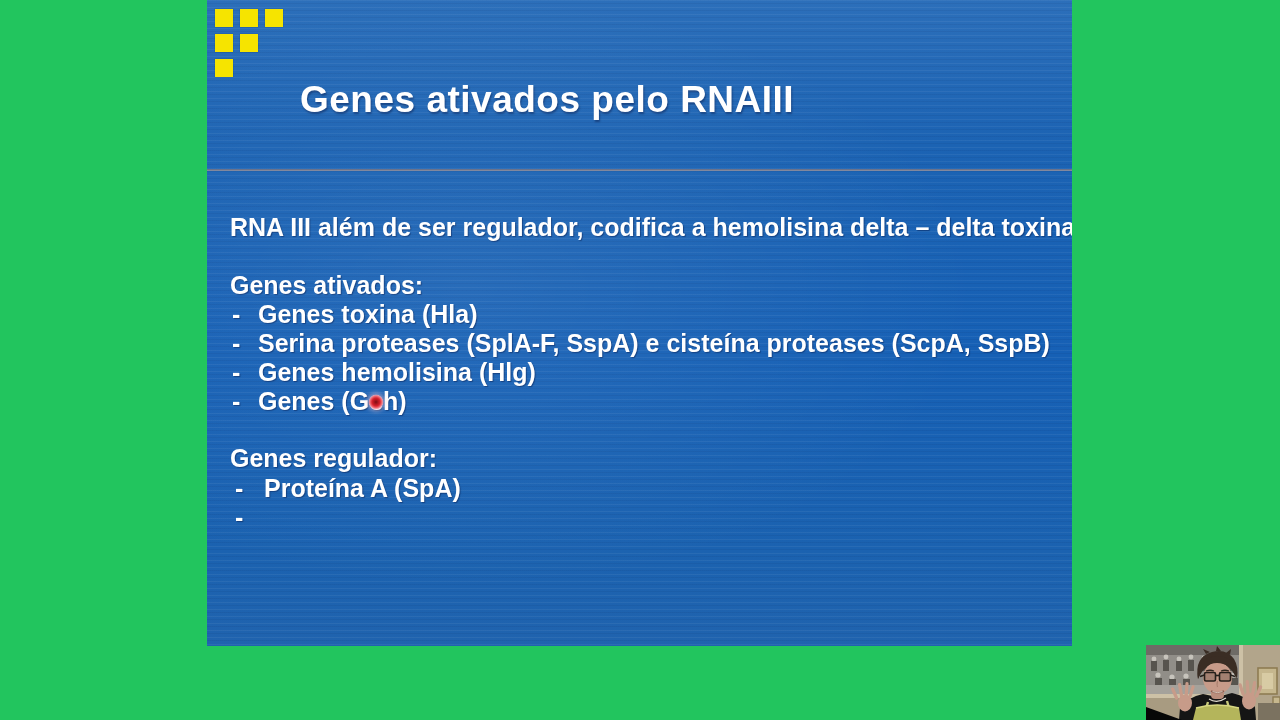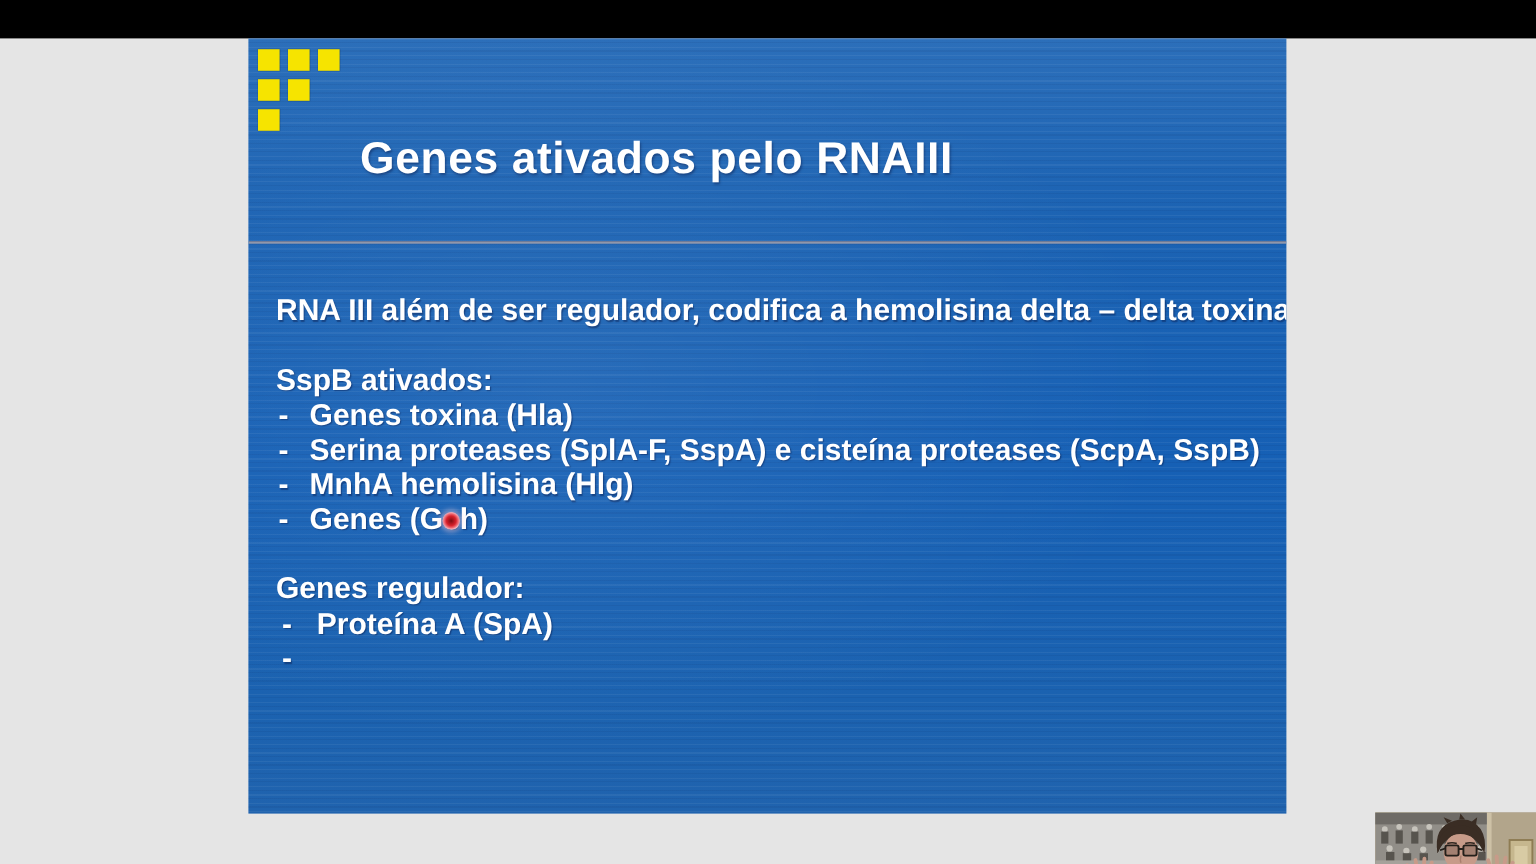--- a/index.html
+++ b/index.html
@@ -1,19 +1,19 @@
 <!DOCTYPE html>
 <html><head>
 <meta charset="utf-8">
 <style>
   * { margin: 0; padding: 0; box-sizing: border-box; }
   html, body { width: 1280px; height: 720px; background: #000; overflow: hidden; }
   body { font-family: "Liberation Sans", sans-serif; position: relative; }
 
-  .stage { position: absolute; inset: 0; background: #e5e5e5; margin-top: 32px; }
+  .stage { position: absolute; inset: 0; background: #22c55e; }
 
   
   .slide {
     position: absolute; left: 207px; top: 0; width: 865px; height: 646px;
     background:
       radial-gradient(ellipse at 30% 45%, rgba(255,255,255,0.07), rgba(255,255,255,0) 60%),
       repeating-linear-gradient(180deg,
         rgba(255,255,255,0.055) 0 1px, rgba(255,255,255,0) 1px 3px,
         rgba(0,10,50,0.06) 3px 4px, rgba(255,255,255,0) 4px 7px),
       linear-gradient(180deg, #2c6fba 0%, #1c63b3 22%, #1660b5 55%, #1b62b0 85%, #2063ae 100%);
@@ -107,35 +107,35 @@
     </div>
 
     <h1 class="slide-title">Genes ativados pelo RNAIII</h1>
 
     <div class="rule"></div>
 
     <div class="content">
 
       <div class="line t-intro">RNA III além de ser regulador, codifica a hemolisina delta – delta toxina</div>
 
-      <div class="line t-h1">SspB ativados:</div>
+      <div class="line t-h1">Genes ativados:</div>
 
       <div class="line bullet t-b1">
         <span class="dash">-</span>
         <span>Genes toxina (Hla)</span>
       </div>
 
       <div class="line bullet t-b2">
         <span class="dash">-</span>
         <span>Serina proteases (SplA-F, SspA) e cisteína proteases (ScpA, SspB)</span>
       </div>
 
       <div class="line bullet t-b3">
         <span class="dash">-</span>
-        <span>MnhA hemolisina (Hlg)</span>
+        <span>Genes hemolisina (Hlg)</span>
       </div>
 
       <div class="line bullet t-b4">
         <span class="dash">-</span>
         <span><span>Genes (G</span><span class="dot-anchor"><span>e</span><span class="laser-dot"></span></span><span>h)</span></span>
       </div>
 
       <div class="line t-h2">Genes regulador:</div>
 
       <div class="line bullet wide-dash t-rb1">

